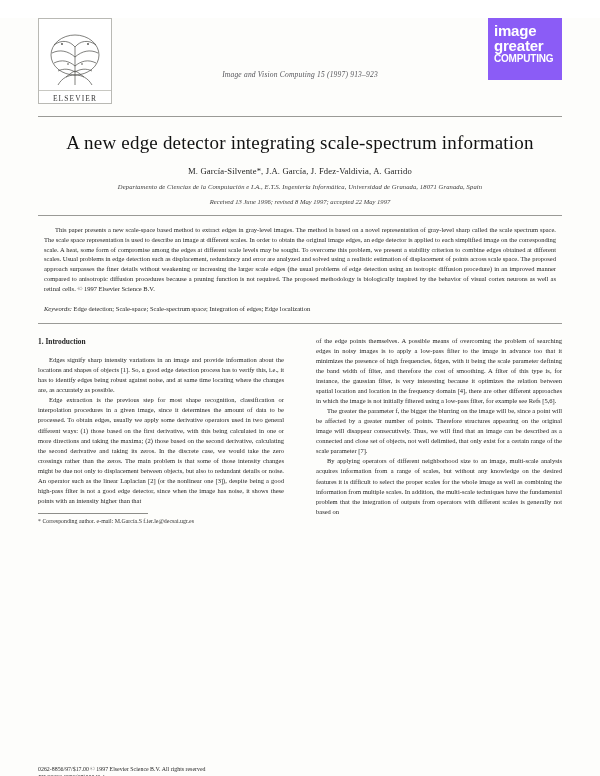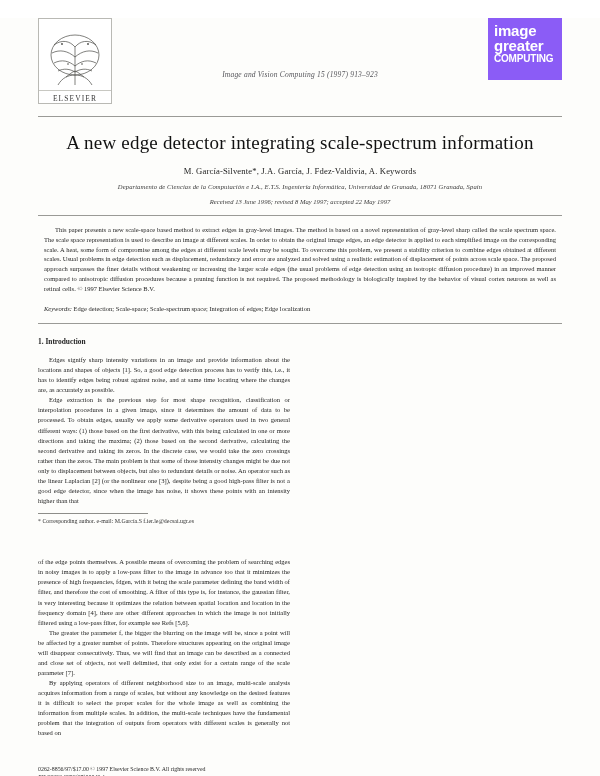--- a/index.html
+++ b/index.html
@@ -168,21 +168,20 @@
   .rule-under-abstract {
     margin: 9px 38px 0 38px;
     border-top: 1px solid #9a9a96;
   }
 
   
   .columns {
     margin: 12px 38px 0 38px;
     display: flex;
     gap: 32px;
-    flex-direction: column;
   }
   .col {
     width: 252px;
     font-size: 6.5px;
     line-height: 1.55;
     text-align: justify;
     color: #232323;
   }
   .sec-head {
     font-size: 7.4px;
@@ -258,21 +257,21 @@
       <div class="l3">COMPUTING</div>
     </div>
 
     <div class="journal-ref">Image and Vision Computing 15 (1997) 913–923</div>
   </div>
 
   <div class="rule-top"></div>
 
   <div class="titleblock">
     <h1 class="paper-title">A new edge detector integrating scale-spectrum information</h1>
-    <div class="authors">M. García-Silvente*, J.A. García, J. Fdez-Valdivia, A. Keywords</div>
+    <div class="authors">M. García-Silvente*, J.A. García, J. Fdez-Valdivia, A. Garrido</div>
     <div class="affiliation">Departamento de Ciencias de la Computación e I.A., E.T.S. Ingeniería Informática, Universidad de Granada, 18071 Granada, Spain</div>
     <div class="history">Received 13 June 1996; revised 8 May 1997; accepted 22 May 1997</div>
   </div>
 
   <div class="rule-under-title"></div>
 
   <div class="abstract-wrap">
     <div class="abstract-body"><span class="indent"></span><span>This paper presents a new scale-space based method to extract edges in gray-level images. The method is based on a novel representation of gray-level sharp called the scale spectrum space. The scale space representation is used to describe an image at different scales. In order to obtain the original image edges, an edge detector is applied to each simplified image on the corresponding scale. A heat, some form of compromise among the edges at different scale levels may be sought. To overcome this problem, we present a stability criterion to combine edges obtained at different scales. Usual problems in edge detection such as displacement, redundancy and error are analyzed and solved using a realistic estimation of displacement of points across scale space. The proposed approach surpasses the finer details without weakening or increasing the larger scale edges (the usual problems of edge detection using an isotropic diffusion procedure) in an improved manner compared to anisotropic diffusion procedures because a pruning function is not required. The proposed methodology is biologically inspired by the behavior of visual cortex neurons as well as retinal cells. © 1997 Elsevier Science B.V.</span></div>
     <div class="keywords">
       <em>Keywords:</em>

